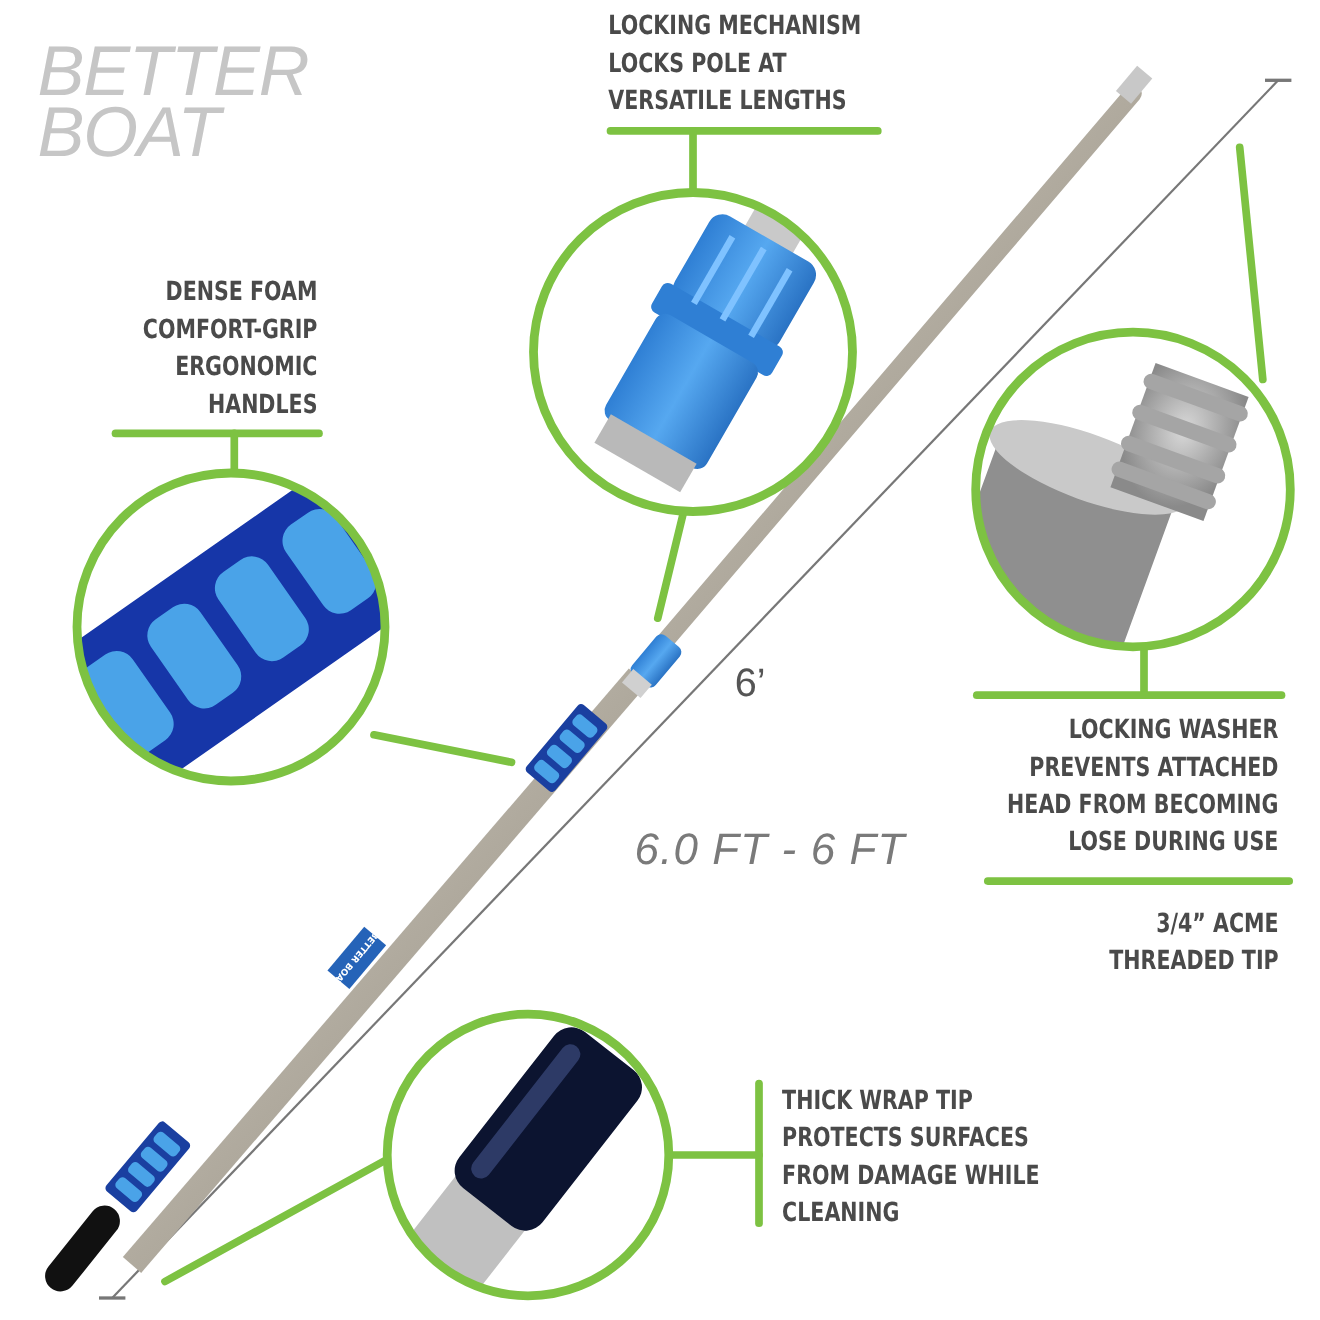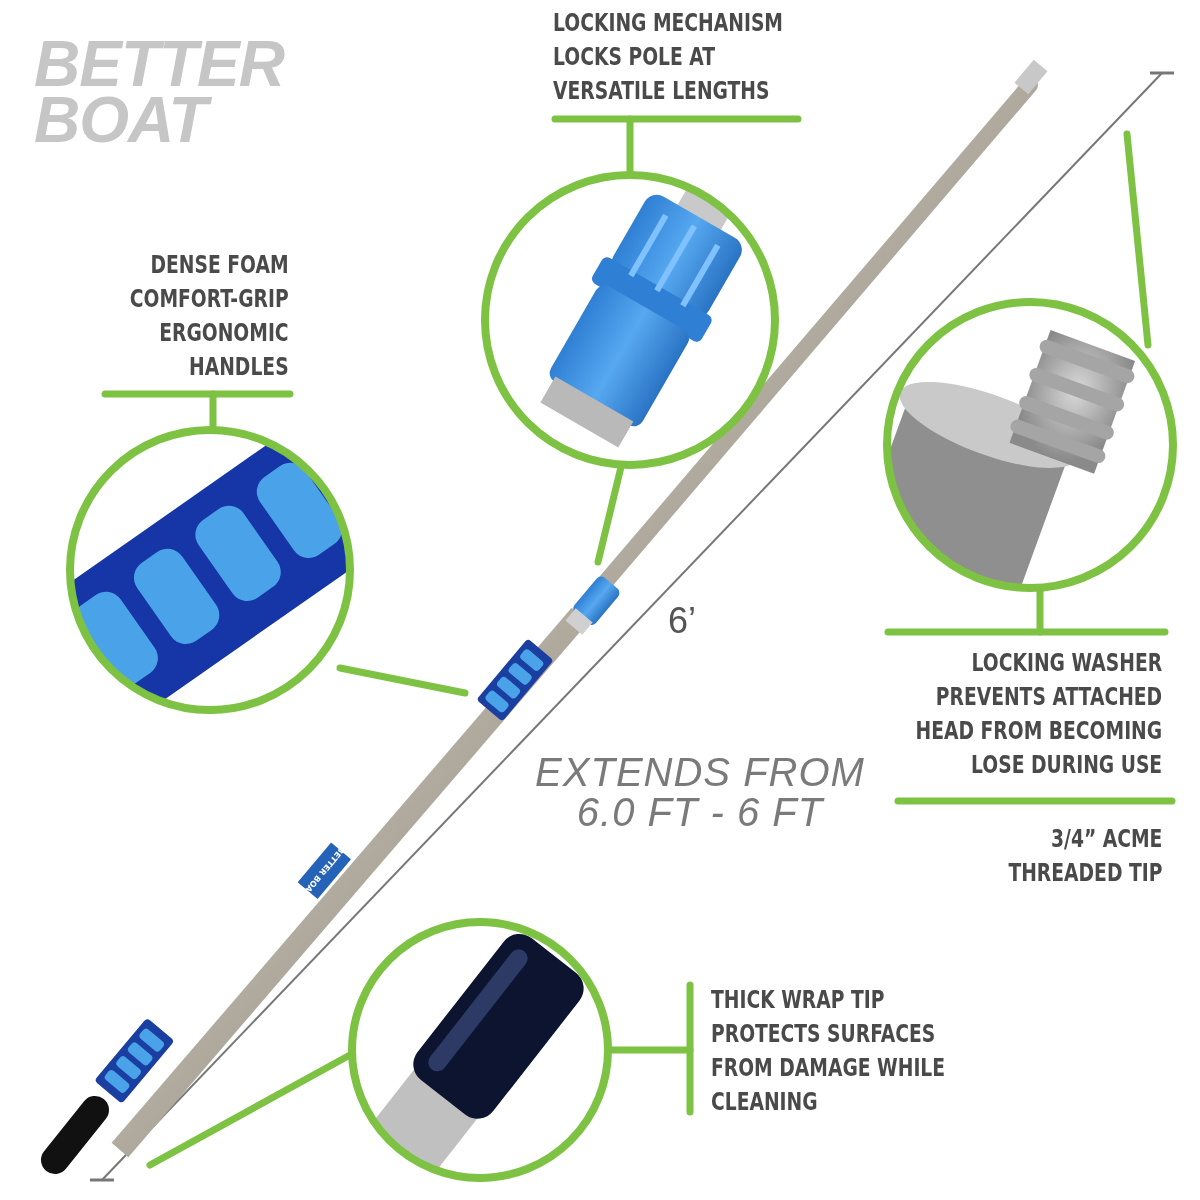--- a/index.html
+++ b/index.html
@@ -37,21 +37,21 @@
       position: absolute;
       left: 668px; top: 600px;
       font-family: "Liberation Sans", sans-serif;
       font-size: 36px;
       color: #555555;
     }
     .logo {
       position: absolute;
       left: 34px; top: 36px;
       font-family: "Liberation Sans", sans-serif;
-      font-weight: bold;
+      font-weight: normal;
       font-style: italic;
       color: #c6c6c6;
       font-size: 64px;
       line-height: 56px;
       letter-spacing: -1px;
     }
     .logo .line { display: block; }
   </style>
 </head>
 <body>
@@ -244,17 +244,16 @@
 
   <div class="label left" style="left:711px; top:983px;">
     <span class="line">THICK WRAP TIP</span>
     <span class="line">PROTECTS SURFACES</span>
     <span class="line">FROM DAMAGE WHILE</span>
     <span class="line">CLEANING</span>
   </div>
 
   <div class="six">6’</div>
   <div class="extends">
-    <span class="line">EXTENDS FROM</span>
     <span class="line">6.0 FT - 6 FT</span>
   </div>
 
 </div>
 
 </body></html>

